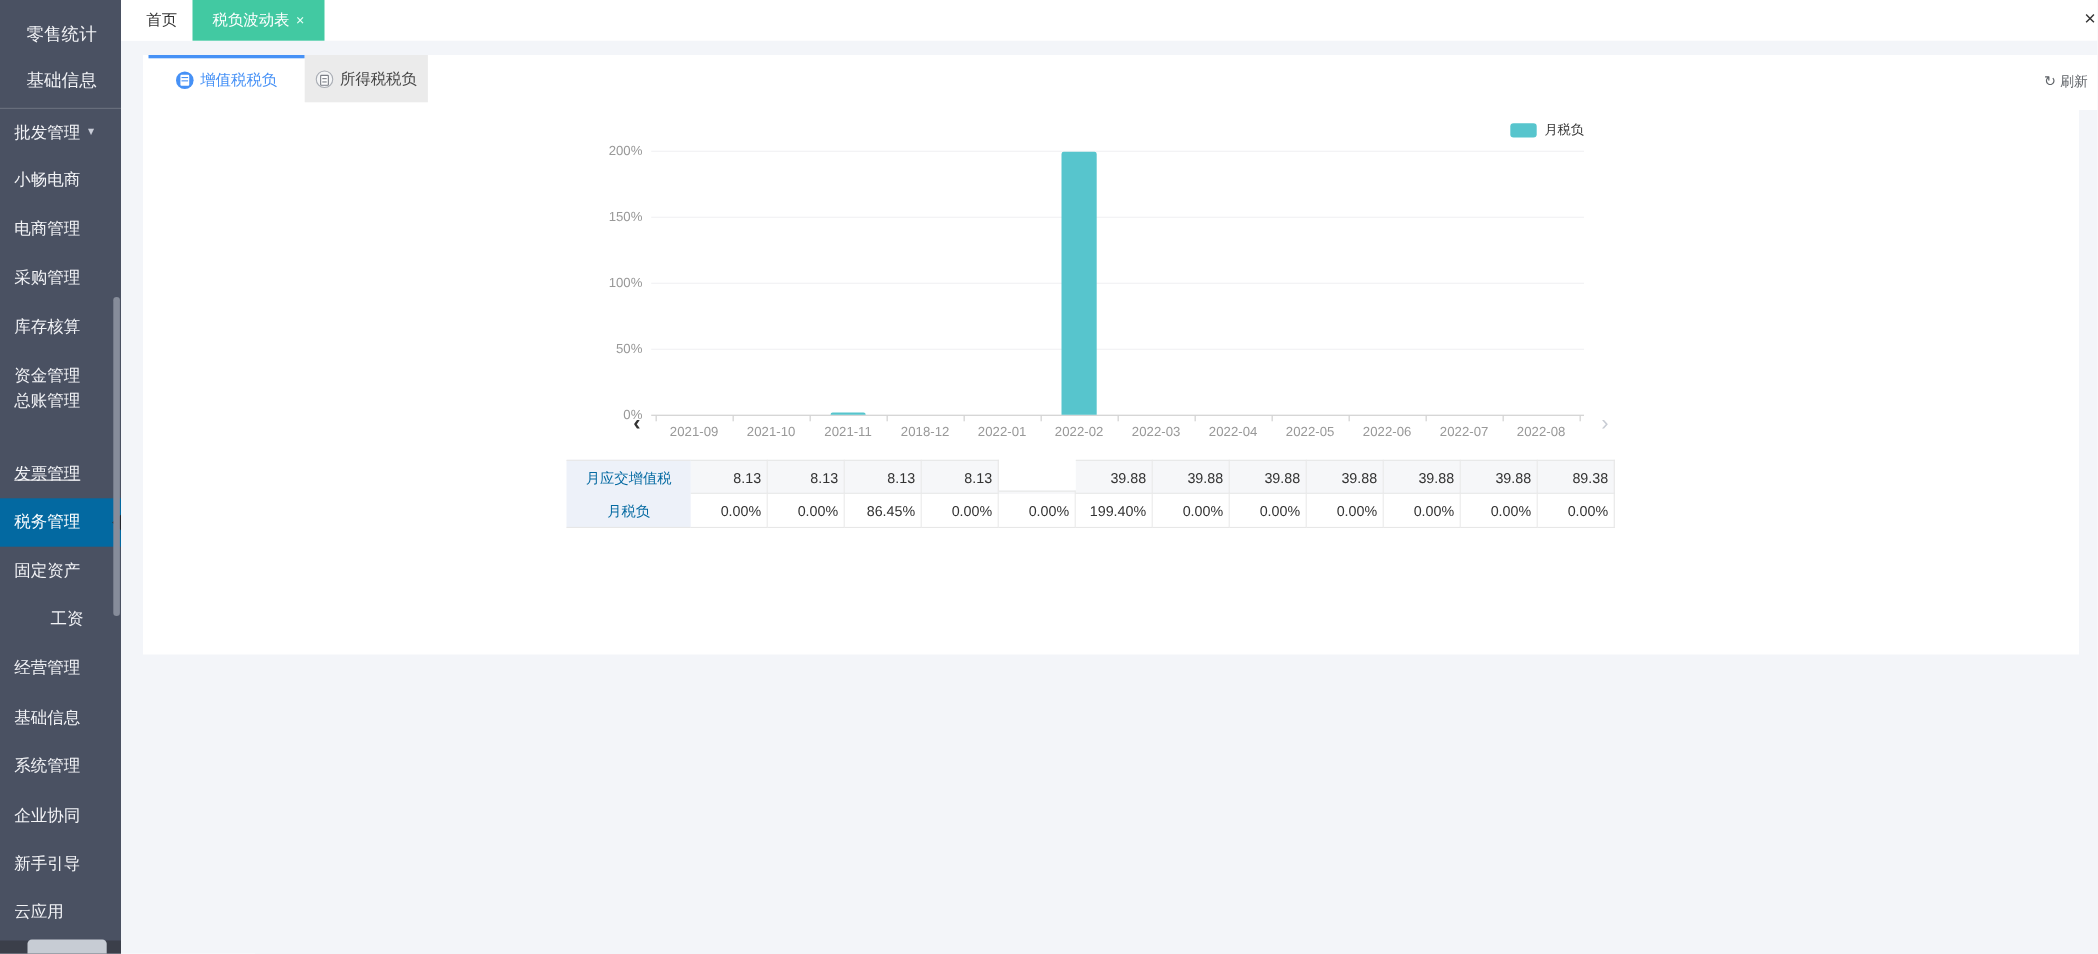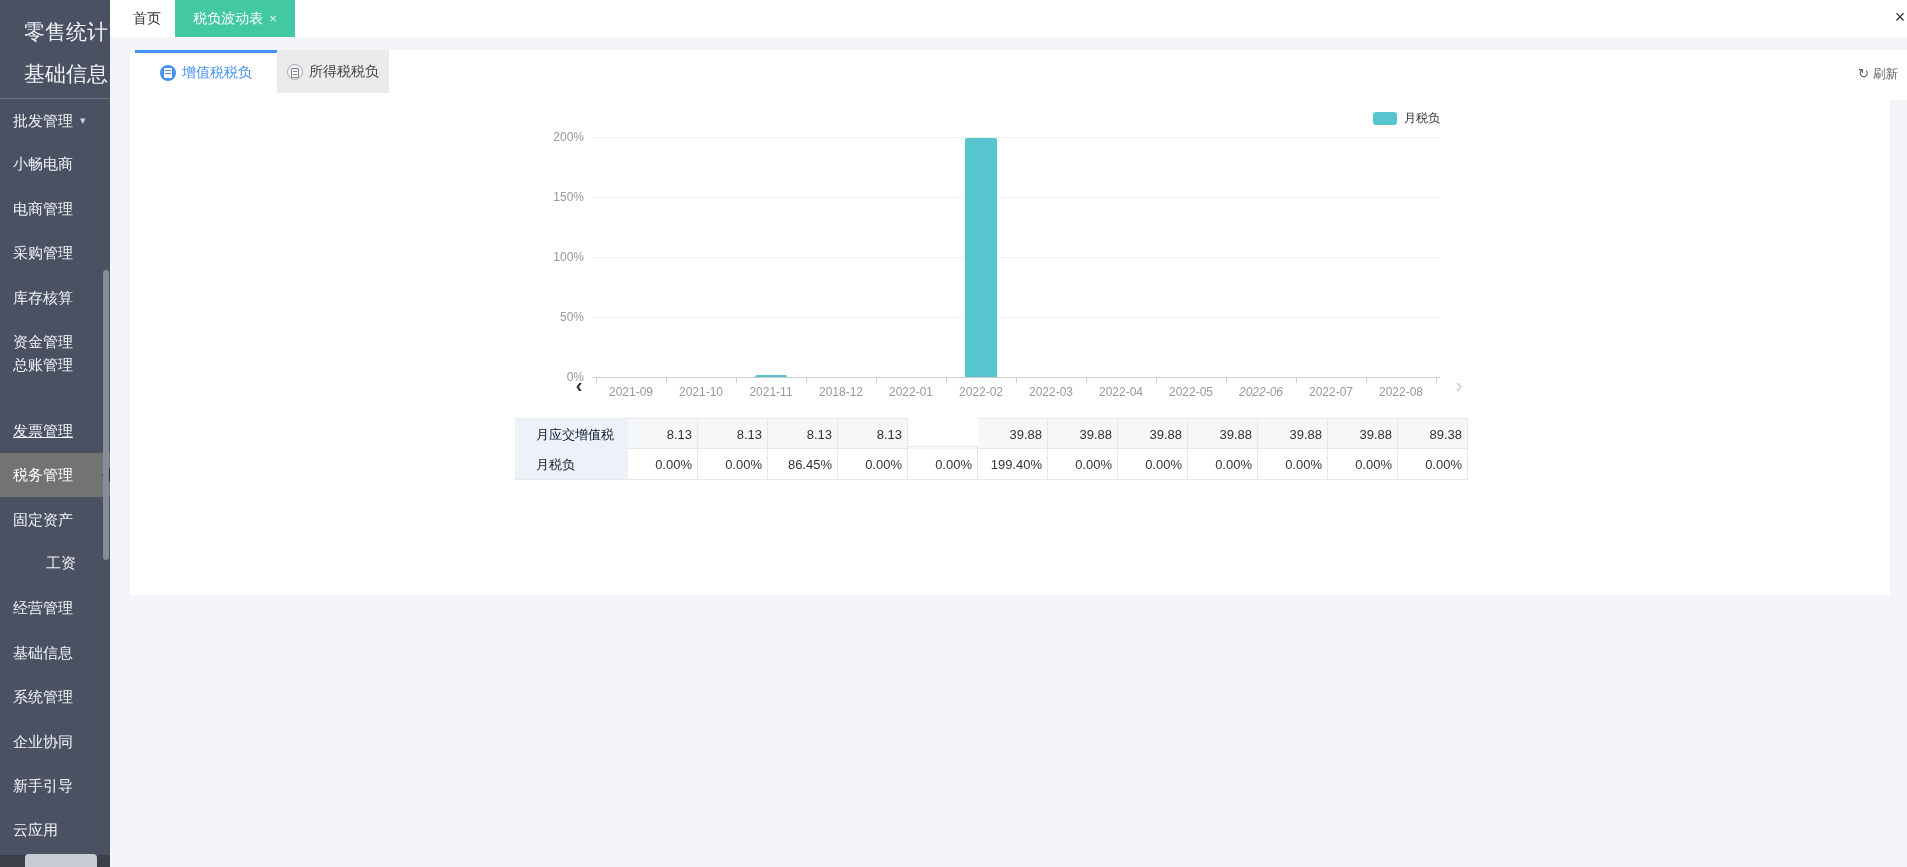--- a/index.html
+++ b/index.html
@@ -6,22 +6,22 @@
   body{
     width:1907px;height:867px;overflow:hidden;position:relative;
     background:#f3f5f9;
     font-family:"Liberation Sans","DejaVu Sans",sans-serif;
     -webkit-font-smoothing:antialiased;
   }
   
   .sidebar{position:absolute;left:0;top:0;width:110px;height:867px;background:#4a5162;z-index:5;}
   .side-item{position:absolute;left:0;width:110px;height:44px;line-height:44px;
     color:#f2f3f6;font-size:15px;padding-left:13px;box-sizing:border-box;cursor:pointer;white-space:nowrap;}
-  .side-item.top{height:42px;line-height:42px;font-size:21px;padding-left:24px;}
-  .side-item.active{background:#737373;color:#fff;}
+  .side-item.top{height:42px;line-height:42px;font-size:16px;padding-left:24px;}
+  .side-item.active{background:#0369a1;color:#fff;}
   .caret{font-size:11px;color:#c9cdd8;margin-left:7px;vertical-align:2px;}
   .active-arrow{position:absolute;right:0;top:50%;margin-top:-7px;width:0;height:0;
     border-top:7px solid transparent;border-bottom:7px solid transparent;border-right:8px solid #23262e;}
   .side-divider{position:absolute;left:0;top:98px;width:110px;height:1px;background:rgba(255,255,255,0.18);}
   .scroll-thumb{position:absolute;left:103px;top:270px;width:6px;height:290px;border-radius:3px;background:#868c9a;}
   .side-footer{position:absolute;left:0;bottom:0;width:110px;height:12px;background:#3b3f4a;}
   .side-footer-btn{position:absolute;left:25px;bottom:0;width:72px;height:13px;background:#c7ccd4;border-radius:4px 4px 0 0;}
   
   .topstrip{position:absolute;left:110px;top:0;width:1797px;height:37px;background:#ffffff;}
   .tab-home{position:absolute;left:0;top:0;height:37px;line-height:37px;padding:0 23px;
@@ -58,21 +58,21 @@
   .x-tick{position:absolute;top:278px;width:1px;height:5px;background:#ccc;}
   .x-label{position:absolute;top:285px;width:70px;text-align:center;font-size:12px;color:#999;white-space:nowrap;}
   .bar{position:absolute;width:32px;background:#57c5cd;border-radius:2px 2px 0 0;}
   .chev-left{position:absolute;left:440px;top:276px;width:18px;height:18px;line-height:18px;text-align:center;
     font-size:20px;font-weight:bold;color:#333;cursor:pointer;}
   .chev-right{position:absolute;left:1320px;top:276px;width:18px;height:18px;line-height:18px;text-align:center;
     font-size:20px;color:#c8ccd4;cursor:pointer;}
   
   .tbl-headercol{position:absolute;left:385px;top:318px;width:113px;height:62px;background:#edf1f9;
     border-top:1px solid #e7e7e7;border-bottom:1px solid #e7e7e7;box-sizing:border-box;}
-  .tbl-headcell{height:30px;line-height:30px;text-align:left;font-size:13px;color:#0f172a;padding-left:21px;}
+  .tbl-headcell{height:30px;line-height:30px;text-align:center;font-size:13px;color:#0369a1;}
   .cell{position:absolute;width:70px;height:31px;line-height:31px;box-sizing:border-box;
     text-align:right;padding-right:5px;font-size:13px;color:#333;
     border-right:1px solid #e7e7e7;}
   .cell.r0{background:#f6f7f9;border-top:1px solid #e7e7e7;border-bottom:1px solid #e7e7e7;}
   .cell.r1{background:#fff;border-bottom:1px solid #e7e7e7;}
 </style>
 </head>
 <body>
 
 <div class="sidebar">
@@ -170,21 +170,21 @@
       <div class="x-tick" style="left: 1306px;"></div>
       <div class="x-label" style="left: 466px;">2021-09</div>
       <div class="x-label" style="left: 536px;">2021-10</div>
       <div class="x-label" style="left: 606px;">2021-11</div>
       <div class="x-label" style="left: 676px;">2018-12</div>
       <div class="x-label" style="left: 746px;">2022-01</div>
       <div class="x-label" style="left: 816px;">2022-02</div>
       <div class="x-label" style="left: 886px;">2022-03</div>
       <div class="x-label" style="left: 956px;">2022-04</div>
       <div class="x-label" style="left: 1026px;">2022-05</div>
-      <div class="x-label" style="left: 1096px; font-style: italic;">2022-06</div>
+      <div class="x-label" style="left: 1096px;">2022-06</div>
       <div class="x-label" style="left: 1166px;">2022-07</div>
       <div class="x-label" style="left: 1236px;">2022-08</div>
       <div class="bar" style="left: 625px; top: 275px; height: 2px; background: rgb(87, 197, 205);"></div>
       <div class="bar" style="left: 835px; top: 38px; height: 239px; background: rgb(87, 197, 205);"></div>
     </div>
   <div class="tbl-headercol">
     <div class="tbl-headcell" style="margin-top:1px">月应交增值税</div>
     <div class="tbl-headcell">月税负</div>
   </div>
   <div>

